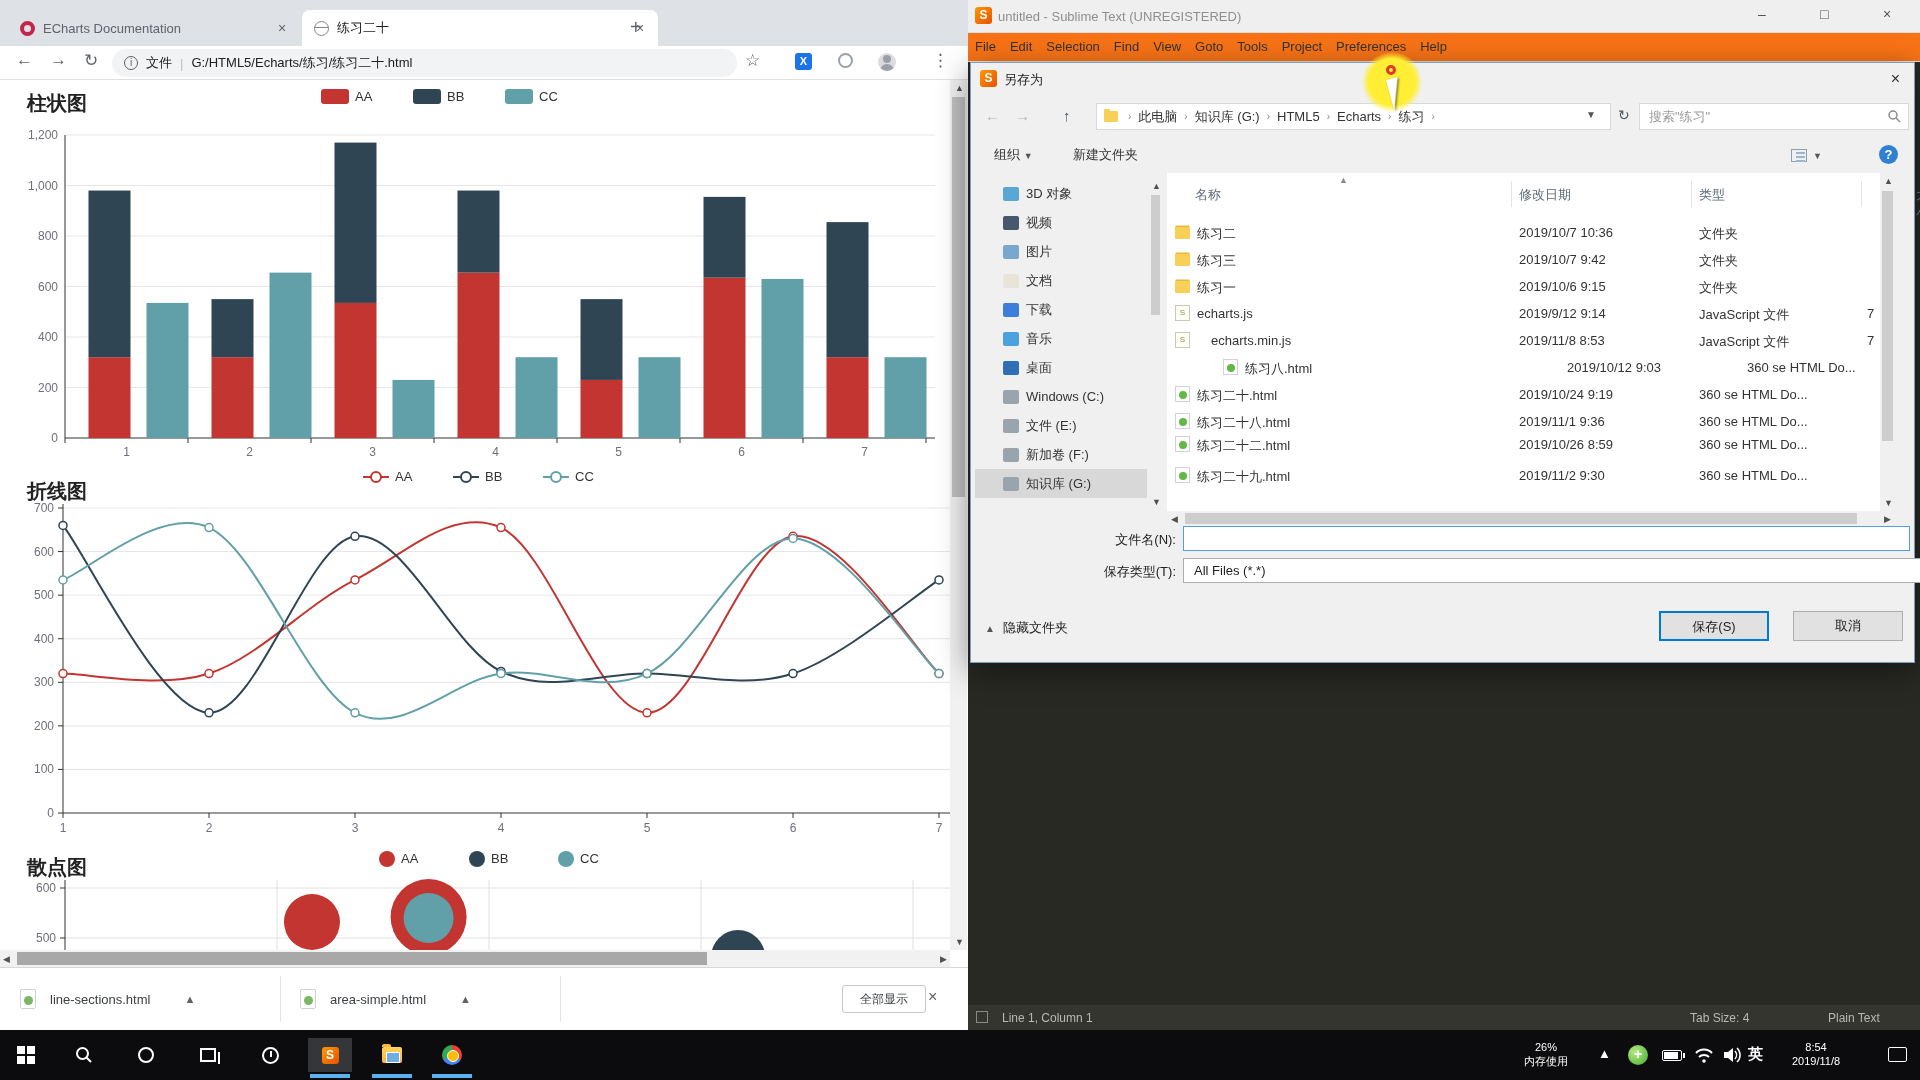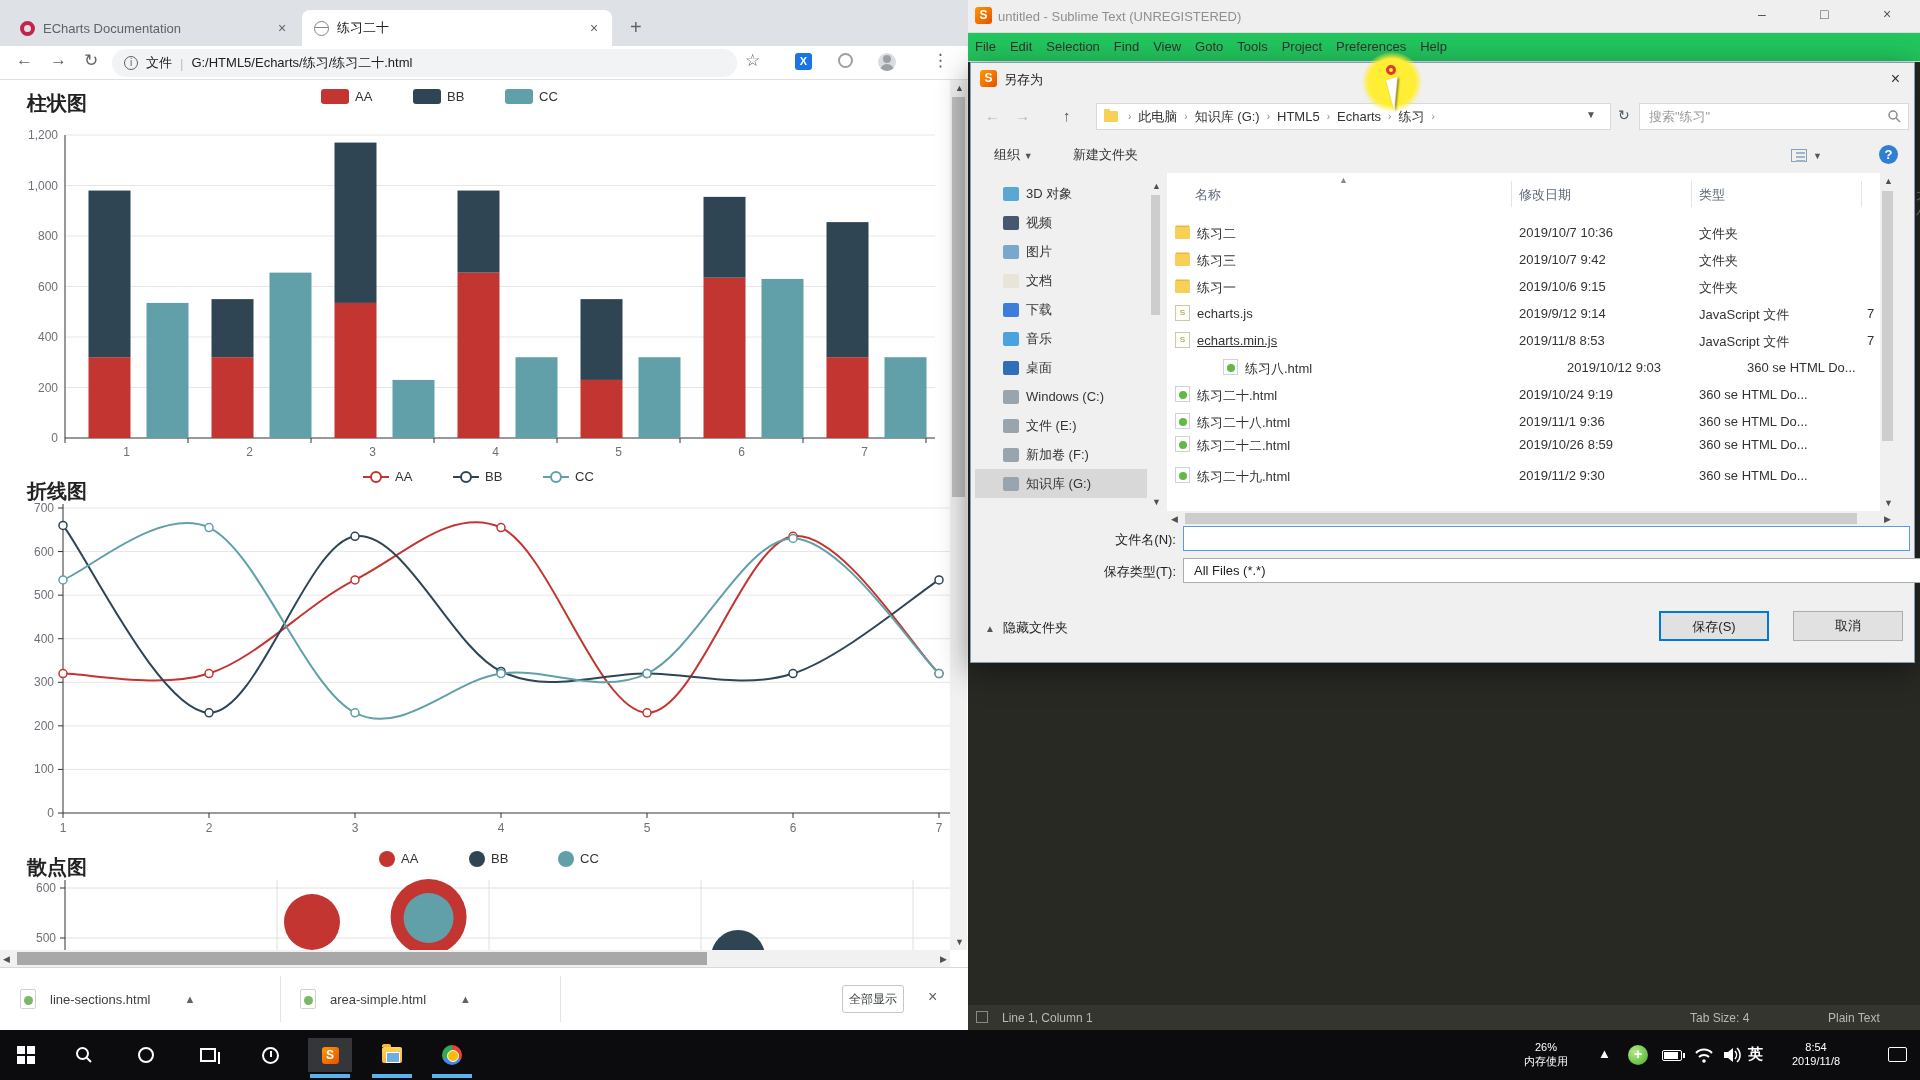--- a/index.html
+++ b/index.html
@@ -6,21 +6,21 @@
   html,body { width:1920px; height:1080px; overflow:hidden; background:#141414;
               font-family:"Liberation Sans", sans-serif; }
   #screen { position:relative; width:1920px; height:1080px; background:#1a1a1a; }
   .abs { position:absolute; }
 
   
   #browser { left:0; top:0; width:968px; height:1030px; background:#fff; }
   #tabstrip { left:0; top:0; width:968px; height:46px; background:#dee1e6; }
   .tab { position:absolute; top:10px; height:36px; display:flex; align-items:center; font-size:13px; color:#5f6368; }
   .tab.inactive { left:8px; width:292px; }
-  .tab.active { left:302px; width:310px; background:#fff; border-radius:8px 8px 0 0; color:#202124; }
+  .tab.active { left:302px; width:356px; background:#fff; border-radius:8px 8px 0 0; color:#202124; }
   .tab .fav { width:15px; height:15px; margin:0 8px 0 12px; flex:0 0 auto; }
   .fav-echarts { border:4px solid #c2244a; border-radius:50%; width:15px; height:15px; }
   .fav-globe { border:1.5px solid #80868b; border-radius:50%; position:relative; }
   .fav-globe:after { content:""; position:absolute; left:0; right:0; top:5px; border-top:1.5px solid #80868b; }
   .tab .ttl { flex:1 1 auto; white-space:nowrap; overflow:hidden; }
   .tab .x { width:16px; margin-right:10px; color:#5f6368; font-size:14px; text-align:center; }
   #newtab { left:630px; top:16px; font-size:20px; color:#5f6368; }
   #toolbar { left:0; top:46px; width:968px; height:34px; background:#fff; border-bottom:1px solid #e0e0e0; }
   .navic { position:absolute; top:4px; font-size:17px; color:#5f6368; }
   #omnibox { position:absolute; left:112px; top:3px; width:625px; height:28px; background:#f1f3f4;
@@ -46,33 +46,33 @@
   #hscroll .thumb { position:absolute; left:17px; top:2px; width:690px; height:13px; background:#a8a8a8; }
   .scr-arrow { position:absolute; font-size:9px; color:#505050; }
 
   
   #dlbar { left:0; top:967px; width:968px; height:63px; background:#fff; border-top:1px solid #d8d8d8; }
   .dlitem { position:absolute; top:0; height:62px; display:flex; align-items:center; font-size:13px; color:#3c4043; }
   .dlsep { position:absolute; top:8px; width:1px; height:46px; background:#e4e4e4; }
   .dlico { width:16px; height:20px; background:#fff; border:1px solid #cfd2d6; border-radius:2px; position:relative; margin-right:14px; }
   .dlico:after { content:""; position:absolute; left:3px; top:6px; width:9px; height:9px; background:#7bb764; border-radius:50%; }
   .dlchev { color:#5f6368; font-size:11px; margin-left:34px; }
-  #dl-showall { position:absolute; left:842px; top:17px; width:62px; height:28px; border:1px solid #c6c6c6;
+  #dl-showall { position:absolute; left:842px; top:17px; width:84px; height:28px; border:1px solid #c6c6c6;
                 border-radius:3px; font-size:12px; color:#3c4043; text-align:center; line-height:26px; background:#fff; }
   #dl-close { position:absolute; left:928px; top:20px; font-size:16px; color:#5f6368; }
 
   
   #sublime { left:968px; top:0; width:952px; height:1030px; background:#282923; }
   #sub-title { left:968px; top:0; width:952px; height:33px; background:#efefef; border-bottom:1px solid #dcdcdc; }
   #sub-title .txt { position:absolute; left:30px; top:9px; font-size:13px; color:#8f8f8f; }
   .sublogo { width:17px; height:17px; border-radius:3px; background:linear-gradient(135deg,#ff9800,#e65100);
              color:#fff; font-size:12px; font-weight:bold; text-align:center; line-height:17px; }
   #sub-title .sublogo { position:absolute; left:7px; top:7px; }
   .winctl { position:absolute; top:6px; font-size:14px; color:#555; }
-  #sub-menu { left:968px; top:33px; width:952px; height:29px; background:#22c55e; border-bottom:1px solid #e2e2e2; }
+  #sub-menu { left:968px; top:33px; width:952px; height:29px; background:#f97316; border-bottom:1px solid #e2e2e2; }
   #sub-menu span { display:inline-block; margin:6px 7px 0 7px; font-size:13px; color:#333; }
   #sub-status { left:968px; top:1005px; width:952px; height:25px; background:#34352e; color:#b9b9b2; font-size:12px; }
   #sub-status .lc { position:absolute; left:34px; top:6px; }
   #sub-status .sq { position:absolute; left:8px; top:6px; width:12px; height:12px; border:1px solid #8a8a84; }
   #sub-status .ts { position:absolute; left:722px; top:6px; }
   #sub-status .pt { position:absolute; left:860px; top:6px; }
 
   
   #dialog { left:970px; top:62px; width:945px; height:601px; background:#f0f0f0;
             border:1px solid #7f9db9; box-shadow:0 8px 30px rgba(0,0,0,.45); }
@@ -546,21 +546,21 @@
           </div>
           <div class="frow" style="top: 127px;">
             <span class="fico js">S</span>
             <span class="cell" style="left: 30px;">echarts.js</span>
             <span class="cell" style="left: 352px;">2019/9/12 9:14</span>
             <span class="cell" style="left: 532px;">JavaScript 文件</span>
             <span class="cell" style="left: 700px;">7</span>
           </div>
           <div class="frow" style="top: 154px;">
             <span class="fico js">S</span>
-            <span class="cell" style="left: 30px; text-decoration: underline;">echarts.min.js</span>
+            <span class="cell" style="left: 44px;">echarts.min.js</span>
             <span class="cell" style="left: 352px;">2019/11/8 8:53</span>
             <span class="cell" style="left: 532px;">JavaScript 文件</span>
             <span class="cell" style="left: 700px;">7</span>
           </div>
           <div class="frow" style="top: 181px; margin-left: 48px;">
             <span class="fico html"></span>
             <span class="cell" style="left: 30px;">练习八.html</span>
             <span class="cell" style="left: 352px;">2019/10/12 9:03</span>
             <span class="cell" style="left: 532px;">360 se HTML Do...</span>
           </div>

